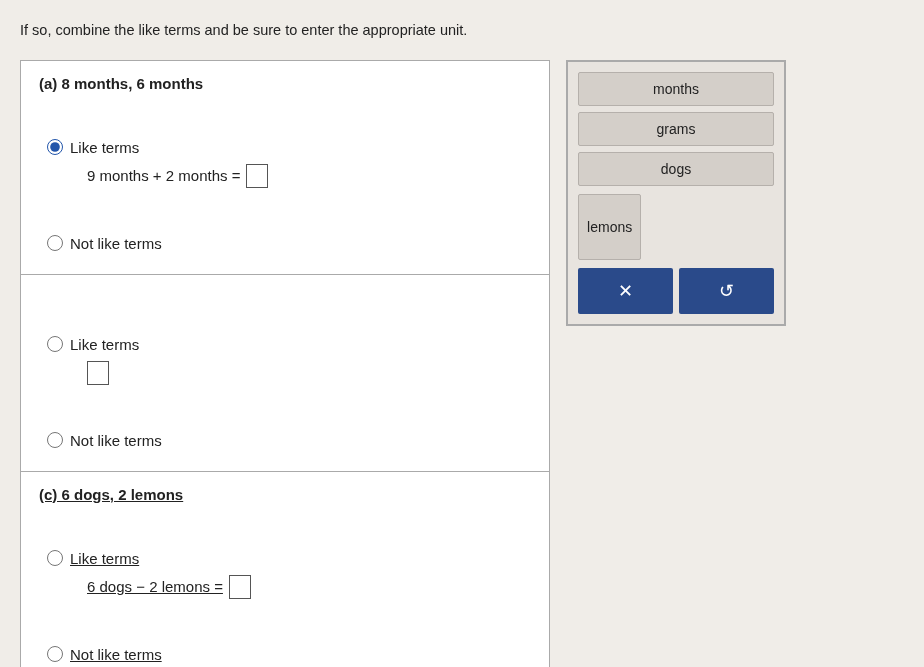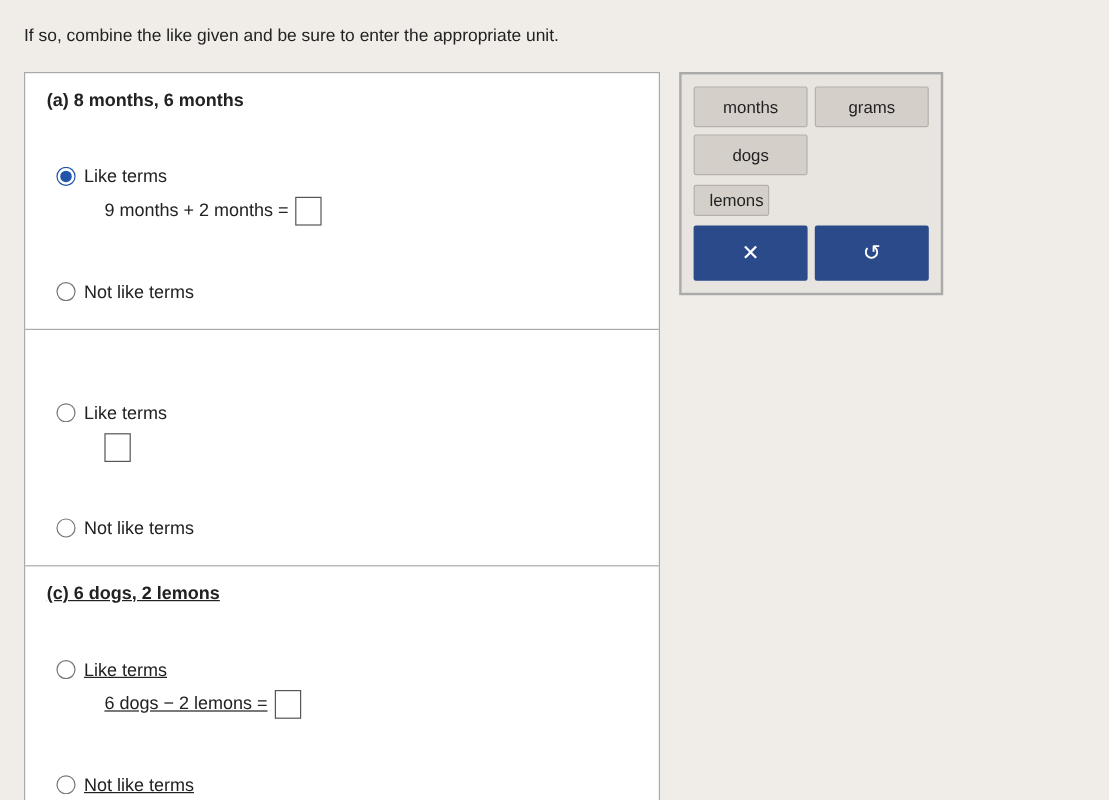--- a/index.html
+++ b/index.html
@@ -74,21 +74,21 @@
 
     
     .unit-picker {
       border: 2px solid #aaa;
       background: #e8e4df;
       width: 220px;
       padding: 10px;
     }
     .unit-grid {
       display: grid;
-      grid-template-columns: repeat(2, 1fr);
+      grid-template-columns: repeat(1, 1fr);
       gap: 6px;
       margin-bottom: 8px;
     }
     .unit-btn {
       background: #d4cfc9;
       border: 1px solid #b5b0ab;
       padding: 8px 4px;
       text-align: center;
       font-size: 14px;
       cursor: pointer;
@@ -96,22 +96,22 @@
     }
     .unit-lemons-row {
       display: grid;
       grid-template-columns: 1fr 2fr;
       gap: 6px;
       margin-bottom: 8px;
     }
     .unit-lemons-btn {
       background: #d4cfc9;
       border: 1px solid #b5b0ab;
-      padding: 4px 4px;
-      text-align: right;
+      padding: 24px 4px;
+      text-align: center;
       font-size: 14px;
       cursor: pointer;
       border-radius: 2px;
     }
     .action-row {
       display: grid;
       grid-template-columns: 1fr 1fr;
       gap: 6px;
     }
     .action-btn-x {
@@ -132,21 +132,21 @@
       font-size: 18px;
       color: #fff;
       cursor: pointer;
       border-radius: 2px;
     }
   </style>
 </head>
 <body>
 
 <div class="instructions">
-  <div>If so, combine the like given and be sure to enter the appropriate unit.</div>
+  <div>If so, combine the like terms and be sure to enter the appropriate unit.</div>
 </div>
 
 <div class="main-layout">
 
   <div class="questions-box">
 
     <div class="question-section">
       <div class="question-title">(a) 8 months, 6 months</div>
       <div class="radio-row">
         <input class="radio-input" type="radio" name="q_a" checked="" style="">

